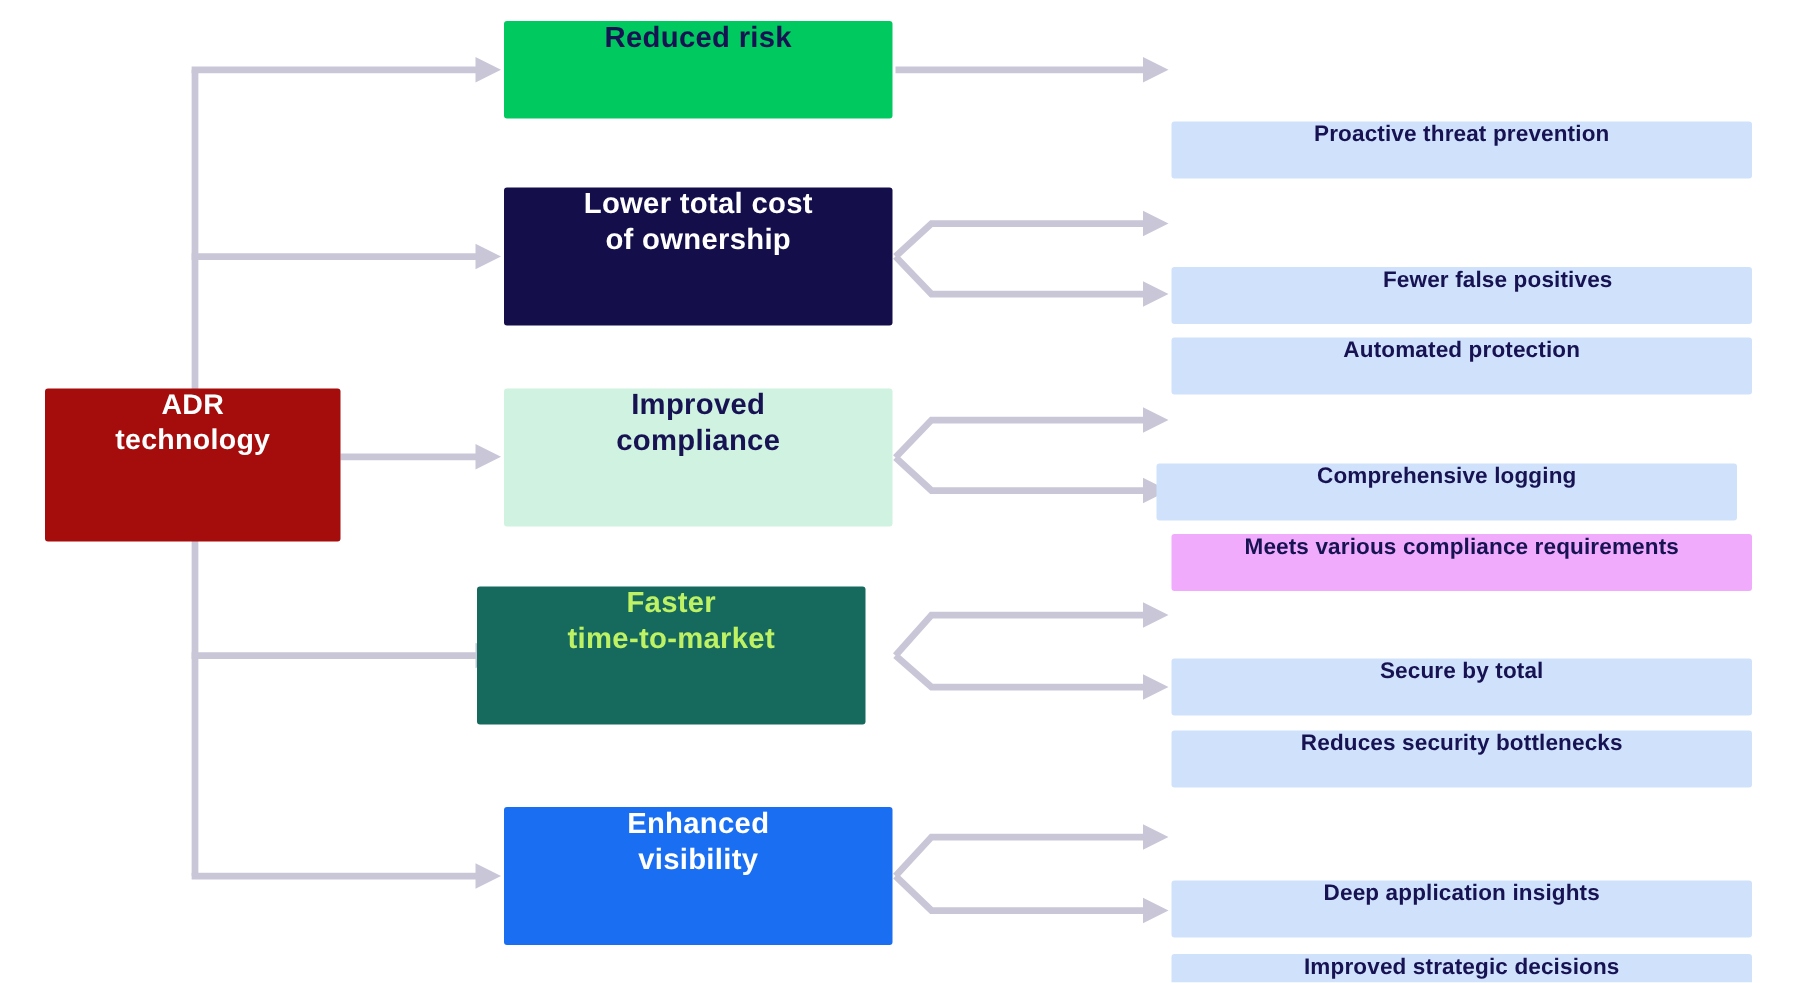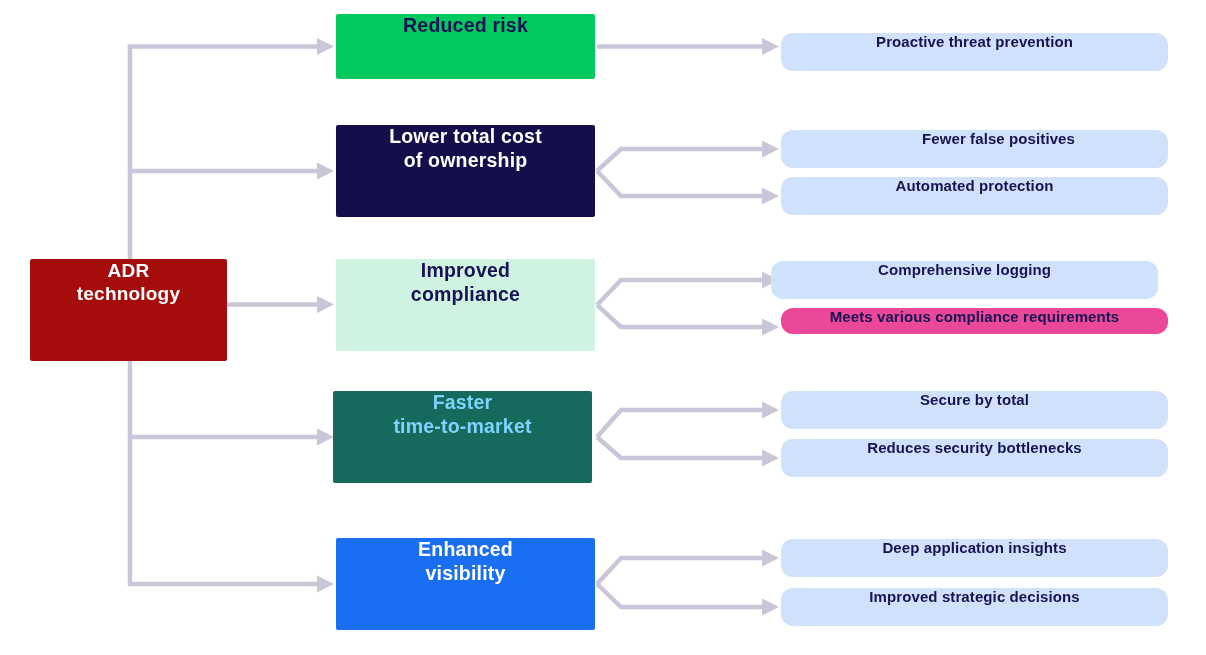--- a/index.html
+++ b/index.html
@@ -38,24 +38,25 @@
     font-size: 19px;
     letter-spacing: 0.2px;
   }
   .branch-node {
     border-radius: 2px;
     font-weight: 700;
     font-size: 19.5px;
     letter-spacing: 0.2px;
   }
   .leaf-node {
-    border-radius: 12px;
+    border-radius: 2px;
     font-weight: 700;
     font-size: 15px;
     letter-spacing: 0.1px;
+    margin-top: 48px;
   }
 </style>
 </head>
 <body>
 
 <div id="canvas">
   <svg id="connector-layer" viewBox="0 0 1206 655" xmlns="http://www.w3.org/2000/svg">
       <polyline points="130,46.5 130,584" fill="none" stroke="#C9C6D8" stroke-width="4.5"></polyline>
       <polyline points="127.75,46.5 319,46.5" fill="none" stroke="#C9C6D8" stroke-width="4.5"></polyline>
       <polygon points="334,46.5 317,38 317,55" fill="#C9C6D8"></polygon>
@@ -107,24 +108,24 @@
       <div class="node leaf-node" style="left: 781px; top: 177px; width: 387px; height: 38px; background: rgb(208, 226, 251); color: rgb(23, 19, 83);">
         <span class="node-label">Automated protection</span>
       </div>
       <div class="node branch-node" style="left: 336px; top: 259px; width: 259px; height: 92px; background: rgb(208, 242, 224); color: rgb(23, 19, 83);">
         <span class="node-label">Improved
 compliance</span>
       </div>
       <div class="node leaf-node" style="left: 771px; top: 261px; width: 387px; height: 38px; background: rgb(208, 226, 251); color: rgb(23, 19, 83);">
         <span class="node-label">Comprehensive logging</span>
       </div>
-      <div class="node leaf-node" style="left: 781px; top: 308px; width: 387px; height: 26px; background: #ec4899; color: rgb(23, 19, 83);">
+      <div class="node leaf-node" style="left: 781px; top: 308px; width: 387px; height: 38px; background: #f0abfc; color: rgb(23, 19, 83);">
         <span class="node-label">Meets various compliance requirements</span>
       </div>
-      <div class="node branch-node" style="left: 333px; top: 391px; width: 259px; height: 92px; background: rgb(21, 106, 93); color: #7dd3fc;">
+      <div class="node branch-node" style="left: 318px; top: 391px; width: 259px; height: 92px; background: rgb(21, 106, 93); color: #bef264;">
         <span class="node-label">Faster
 time-to-market</span>
       </div>
       <div class="node leaf-node" style="left: 781px; top: 391px; width: 387px; height: 38px; background: rgb(208, 226, 251); color: rgb(23, 19, 83);">
         <span class="node-label">Secure by total</span>
       </div>
       <div class="node leaf-node" style="left: 781px; top: 439px; width: 387px; height: 38px; background: rgb(208, 226, 251); color: rgb(23, 19, 83);">
         <span class="node-label">Reduces security bottlenecks</span>
       </div>
       <div class="node branch-node" style="left: 336px; top: 538px; width: 259px; height: 92px; background: rgb(26, 110, 242); color: rgb(255, 255, 255);">

